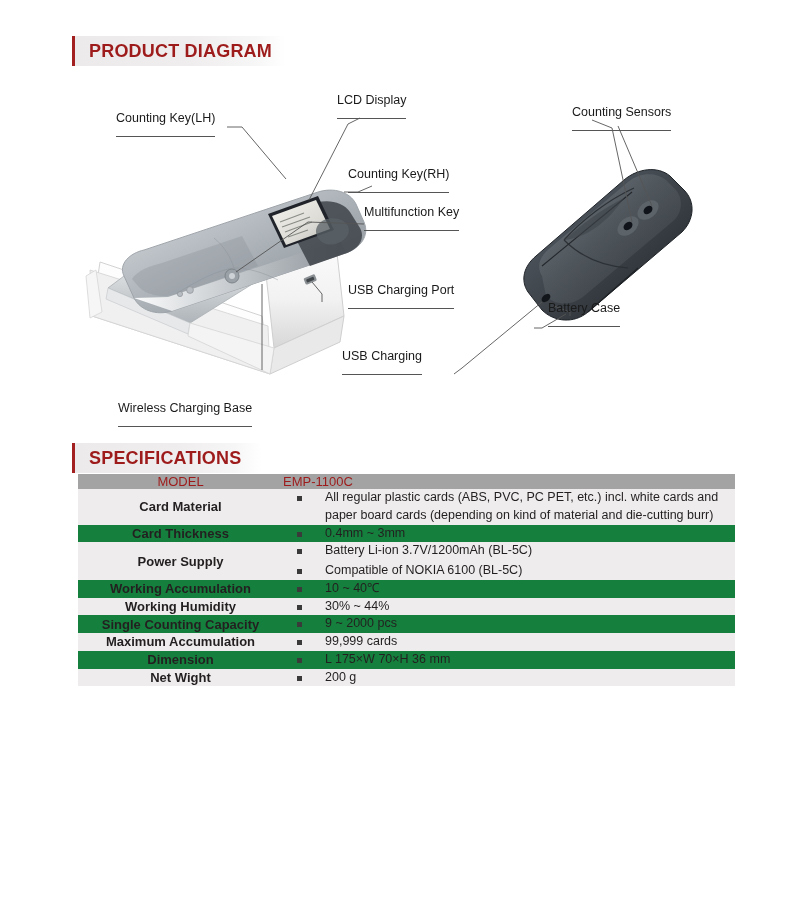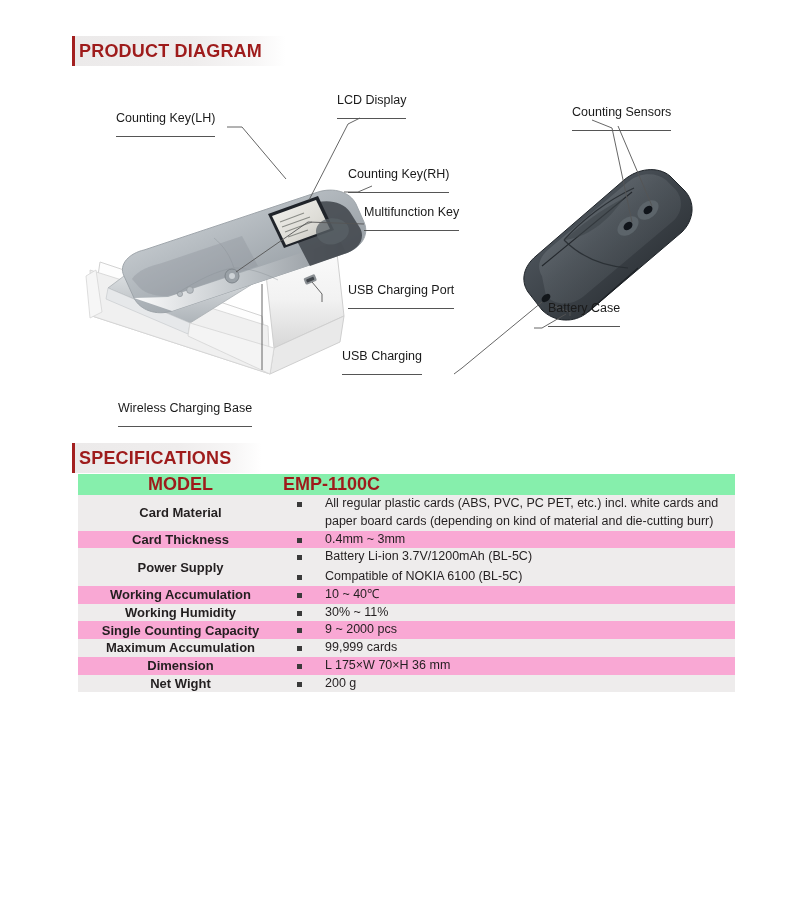--- a/index.html
+++ b/index.html
@@ -17,21 +17,21 @@
   }
 
   
   .section-header {
     position: absolute;
     height: 30px;
     background: linear-gradient(to right, #eceaea 0%, #efeded 55%, #f7f6f6 85%, #ffffff 100%);
     border-left: 3px solid #a32020;
     display: flex;
     align-items: center;
-    padding-left: 4px;
+    padding-left: 14px;
     box-sizing: border-box;
   }
   .section-header .title {
     font-size: 18px;
     font-weight: bold;
     color: #9e1b1b;
     letter-spacing: 0.2px;
     white-space: nowrap;
   }
 
@@ -80,26 +80,26 @@
     padding: 7px 8px;
     box-sizing: border-box;
     border-right: 1px solid #d9d9d9;
   }
   .row-val {
     font-size: 12.5px;
     padding: 7px 12px 7px 0;
     box-sizing: border-box;
   }
   tr.shade .row-head, tr.shade .row-val { background: #eeecec; }
-  tr.plain .row-head, tr.plain .row-val { background: #f9a8d4; }
+  tr.plain .row-head, tr.plain .row-val { background: #15803d; }
   tr.modelrow .row-head, tr.modelrow .row-val {
-    background: #86efac;
+    background: #a3a3a3;
     color: #9e1b1b;
-    font-weight: bold;
-    font-size: 18px;
+    font-weight: normal;
+    font-size: 13px;
   }
   tr.modelrow .row-val { padding-left: 13px; }
   tr.modelrow .row-head { text-align: center; }
 
   .bullets { list-style: none; margin: 0; padding: 0; }
   .bullets li {
     position: relative;
     padding-left: 42px;
     line-height: 1.42;
     margin: 0;
@@ -345,21 +345,21 @@
         <td class="row-val">
           <ul class="bullets">
             <li>10 ~ 40℃</li>
           </ul>
         </td>
       </tr>
       <tr class="shade">
         <td class="row-head">Working Humidity</td>
         <td class="row-val">
           <ul class="bullets">
-            <li>30% ~ 11%</li>
+            <li>30% ~ 44%</li>
           </ul>
         </td>
       </tr>
       <tr class="plain">
         <td class="row-head">Single Counting Capacity</td>
         <td class="row-val">
           <ul class="bullets">
             <li>9 ~ 2000 pcs</li>
           </ul>
         </td>

